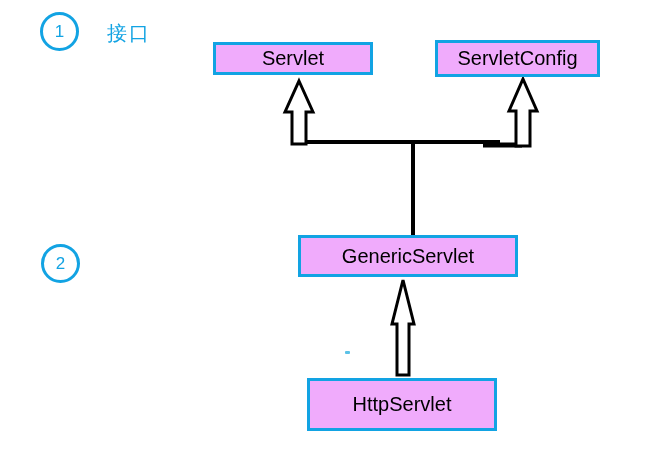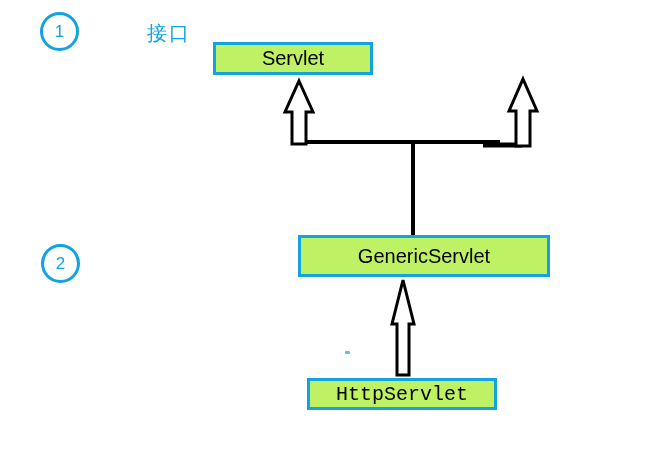--- a/index.html
+++ b/index.html
@@ -24,32 +24,32 @@
     position: absolute;
     left: 0;
     top: 0;
     width: 669px;
     height: 475px;
   }
   .node-box {
     position: absolute;
     box-sizing: border-box;
     border: 3px solid var(--accent);
-    background: #bef264;
+    background: #f0abfc;
     display: flex;
     align-items: center;
     justify-content: center;
     font-size: 20px;
     color: #000000;
     white-space: nowrap;
   }
   .box-servlet         { left: 213px; top: 42px;  width: 160px; height: 33px; }
   .box-servlet-config  { left: 435px; top: 40px;  width: 165px; height: 37px; }
-  .box-generic-servlet { left: 298px; top: 235px; width: 252px; height: 42px; }
-  .box-http-servlet    { left: 307px; top: 378px; width: 190px; height: 32px; font-family: Liberation Mono, monospace; }
+  .box-generic-servlet { left: 298px; top: 235px; width: 220px; height: 42px; }
+  .box-http-servlet    { left: 307px; top: 378px; width: 190px; height: 53px; }
   .badge {
     position: absolute;
     box-sizing: border-box;
     width: 39px;
     height: 39px;
     border: 3px solid var(--accent);
     border-radius: 50%;
     display: flex;
     align-items: center;
     justify-content: center;
@@ -59,21 +59,21 @@
   }
   .badge-1 { left: 40px; top: 12px; }
   .badge-2 { left: 41px; top: 244px; }
   .legend-label {
     position: absolute;
     color: var(--accent);
     font-size: 20px;
     letter-spacing: 2px;
     white-space: nowrap;
   }
-  .label-1 { left: 107px; top: 20px; margin-left: 40px; }
+  .label-1 { left: 107px; top: 20px; }
   .label-2 { left: 107px; top: 252px; }
   .stray-dot {
     position: absolute;
     left: 345px;
     top: 351px;
     width: 5px;
     height: 3px;
     background: #5bc2e7;
     border-radius: 1px;
   }
@@ -110,20 +110,23 @@
   </div>
   <div class="legend-label label-1">接口</div>
 
   <div class="badge badge-2">
     <span>2</span>
   </div>
 
   <div class="node-box box-servlet">
     <span>Servlet</span>
   </div>
+  <div class="node-box box-servlet-config">
+    <span>ServletConfig</span>
+  </div>
   <div class="node-box box-generic-servlet">
     <span>GenericServlet</span>
   </div>
   <div class="node-box box-http-servlet">
     <span>HttpServlet</span>
   </div>
 
   <div class="stray-dot"></div>
 
 

